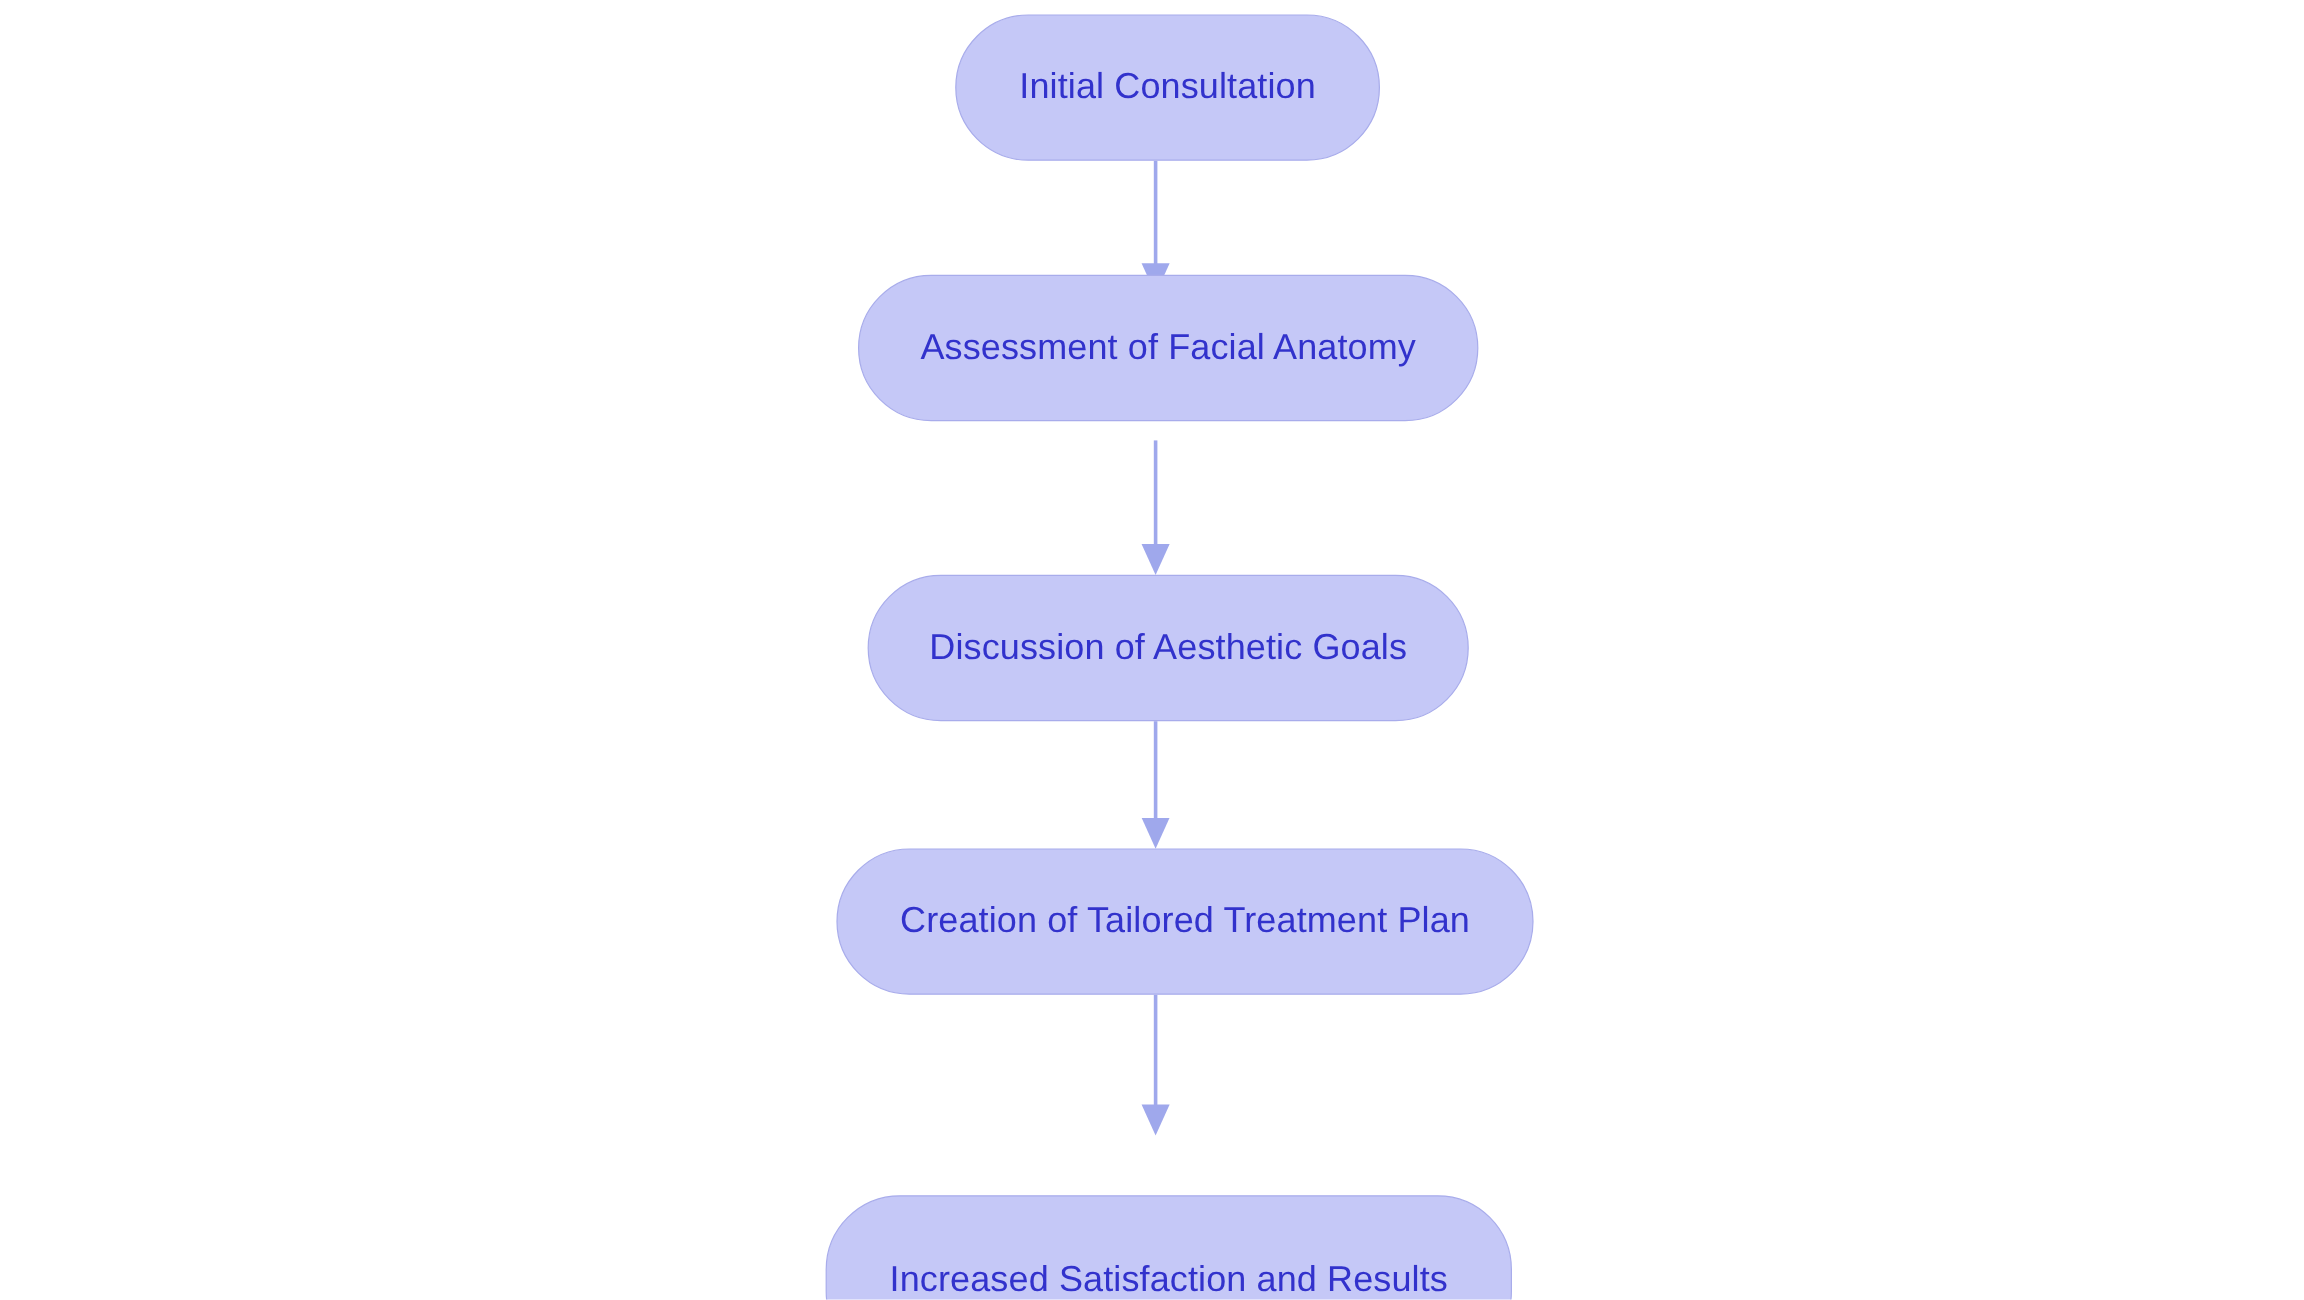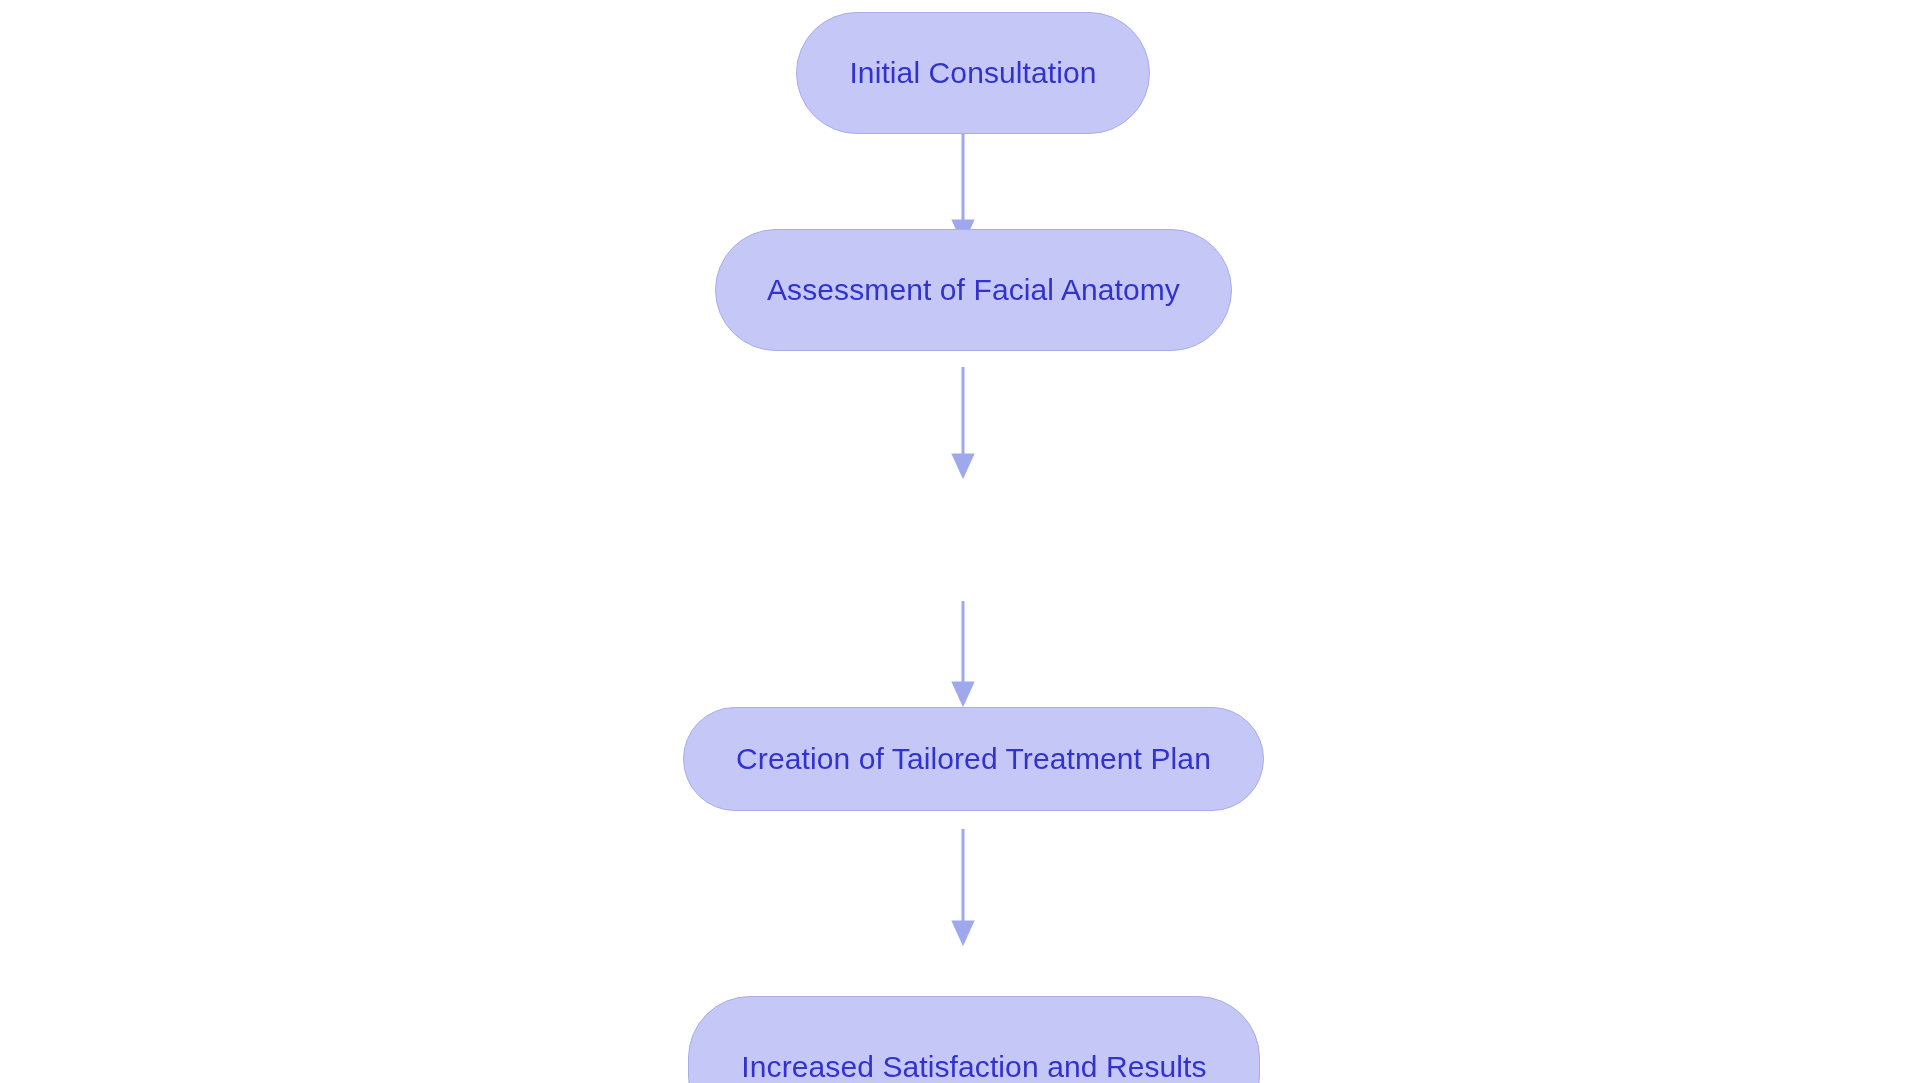--- a/index.html
+++ b/index.html
@@ -60,21 +60,21 @@
     line-height: 1.15;
     white-space: nowrap;
     text-align: center;
     user-select: none;
   }
 
   
   #node-0 { left: 796px;  top: 12px;  width: 354px; height: 122px; }
   #node-1 { left: 715px;  top: 229px; width: 517px; height: 122px; }
   #node-2 { left: 723px;  top: 479px; width: 501px; height: 122px; }
-  #node-3 { left: 683px;  top: 707px; width: 581px; height: 104px; }
+  #node-3 { left: 697px;  top: 707px; width: 581px; height: 122px; }
   #node-4 { left: 688px;  top: 996px; width: 572px; height: 142px; }
 </style>
 </head>
 <body>
 
 <div id="flowchart-canvas">
 
   <svg id="connector-layer" width="1920" height="1083" viewBox="0 0 1920 1083" aria-hidden="true">
     <defs>
       <marker id="arrowhead" markerWidth="9" markerHeight="9" refX="4.2" refY="4.5" orient="auto" markerUnits="strokeWidth">
@@ -99,20 +99,23 @@
   <div id="node-layer">
 
     <div class="flow-node" id="node-0">
       <span class="flow-node-label">Initial Consultation</span>
     </div>
 
     <div class="flow-node" id="node-1">
       <span class="flow-node-label">Assessment of Facial Anatomy</span>
     </div>
 
+    <div class="flow-node" id="node-2">
+      <span class="flow-node-label">Discussion of Aesthetic Goals</span>
+    </div>
 
     <div class="flow-node" id="node-3">
       <span class="flow-node-label">Creation of Tailored Treatment Plan</span>
     </div>
 
     <div class="flow-node" id="node-4">
       <span class="flow-node-label">Increased Satisfaction and Results</span>
     </div>
 
   </div>

